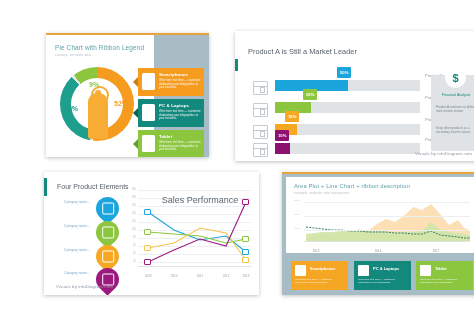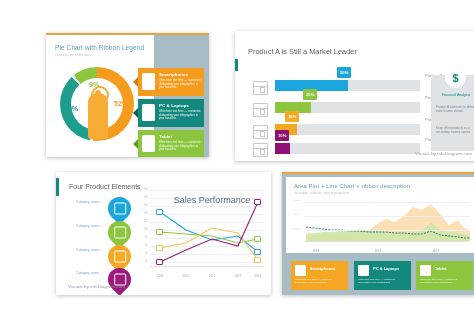--- a/index.html
+++ b/index.html
@@ -87,21 +87,21 @@
 
   .finbox { position:absolute; left:196px; top:44px; width:48px; height:76px; background:#dfe3e6; }
   .finbox .edge { position:absolute; right:0; top:0; width:1.4px; height:100%; background:#13887d; }
   .fincircle { position:absolute; left:210px; top:36px; width:21px; height:21px; border-radius:50%;
                background:#fff; display:flex; align-items:center; justify-content:center;
                color:#13887d; font-size:11px; font-weight:bold; }
   .fintitle { position:absolute; left:201px; top:62px; width:40px; font-size:3.6px; color:#13887d; text-align:center; }
   .fintext { position:absolute; left:201px; width:40px; font-size:3px; line-height:4px; color:#7d878f; }
 
   
-  #slide3 { left: 36px; top: 172px; width: 215px; height: 123px; }
+  #slide3 { left: 24px; top: 172px; width: 215px; height: 123px; }
   #slide3 .lmark { position:absolute; left:0; top:6px; width:3px; height:18px; background:#13887d; }
   #slide3 .ttl { position:absolute; left:13px; top:11px; font-size:7px; color:#555f68; }
 
   .pin { position:absolute; left:52px; width:23px; height:23px; border-radius:50% 50% 50% 0;
          transform:rotate(-45deg); }
   .pin .pico { position:absolute; left:5.5px; top:5.5px; width:12px; height:12px;
          border:1.1px solid #fff; border-radius:1.5px; transform:rotate(45deg); }
   .catlab { position:absolute; left:20px; width:30px; font-size:3.4px; color:#7fa8c9; line-height:4.4px; }
   #p1 { background:#1ba5dd; } #p2 { background:#8cc63e; }
   #p3 { background:#f7a823; } #p4 { background:#9c1a7e; }

